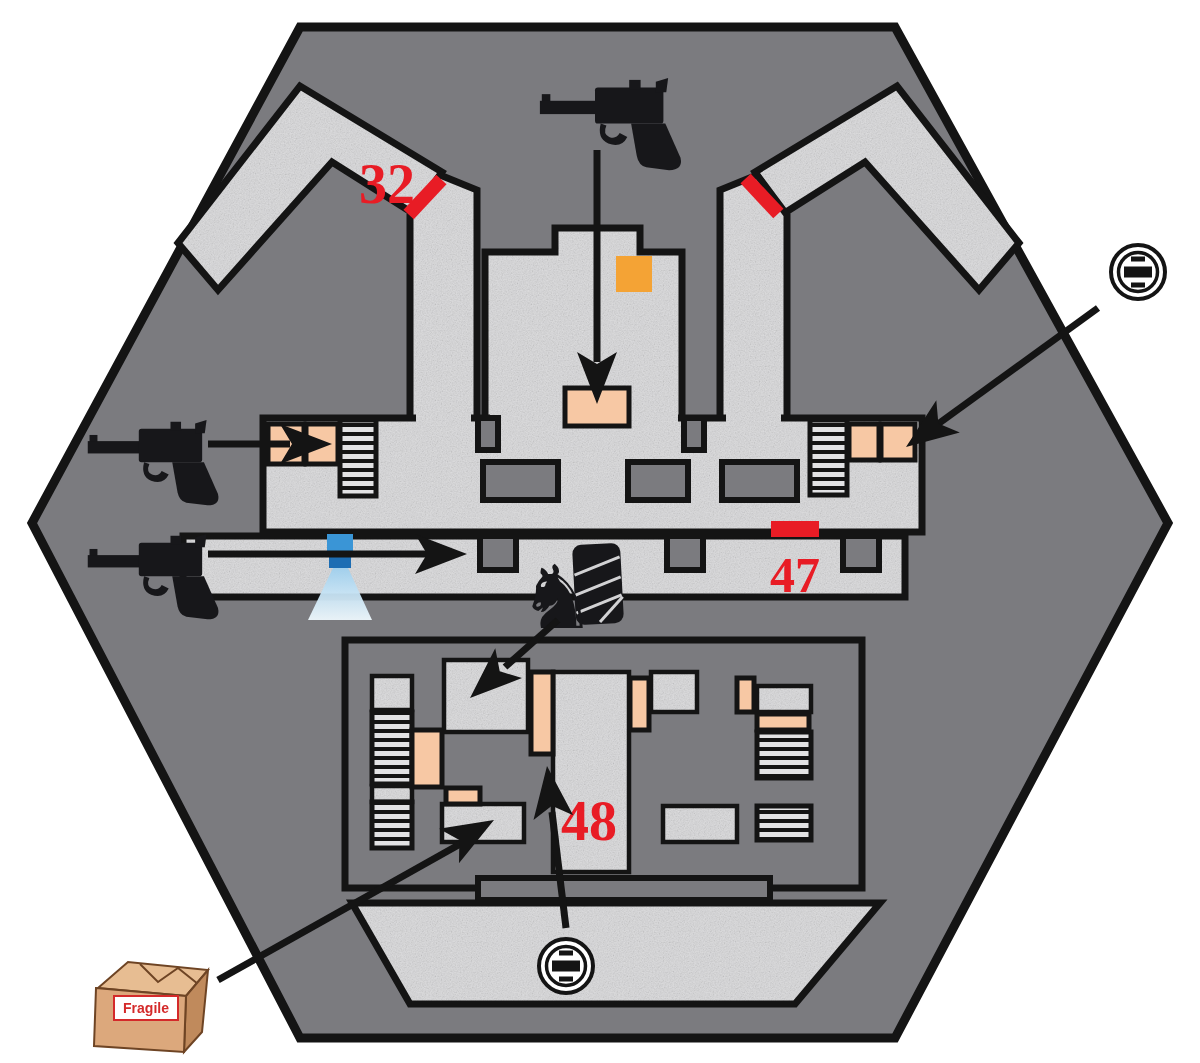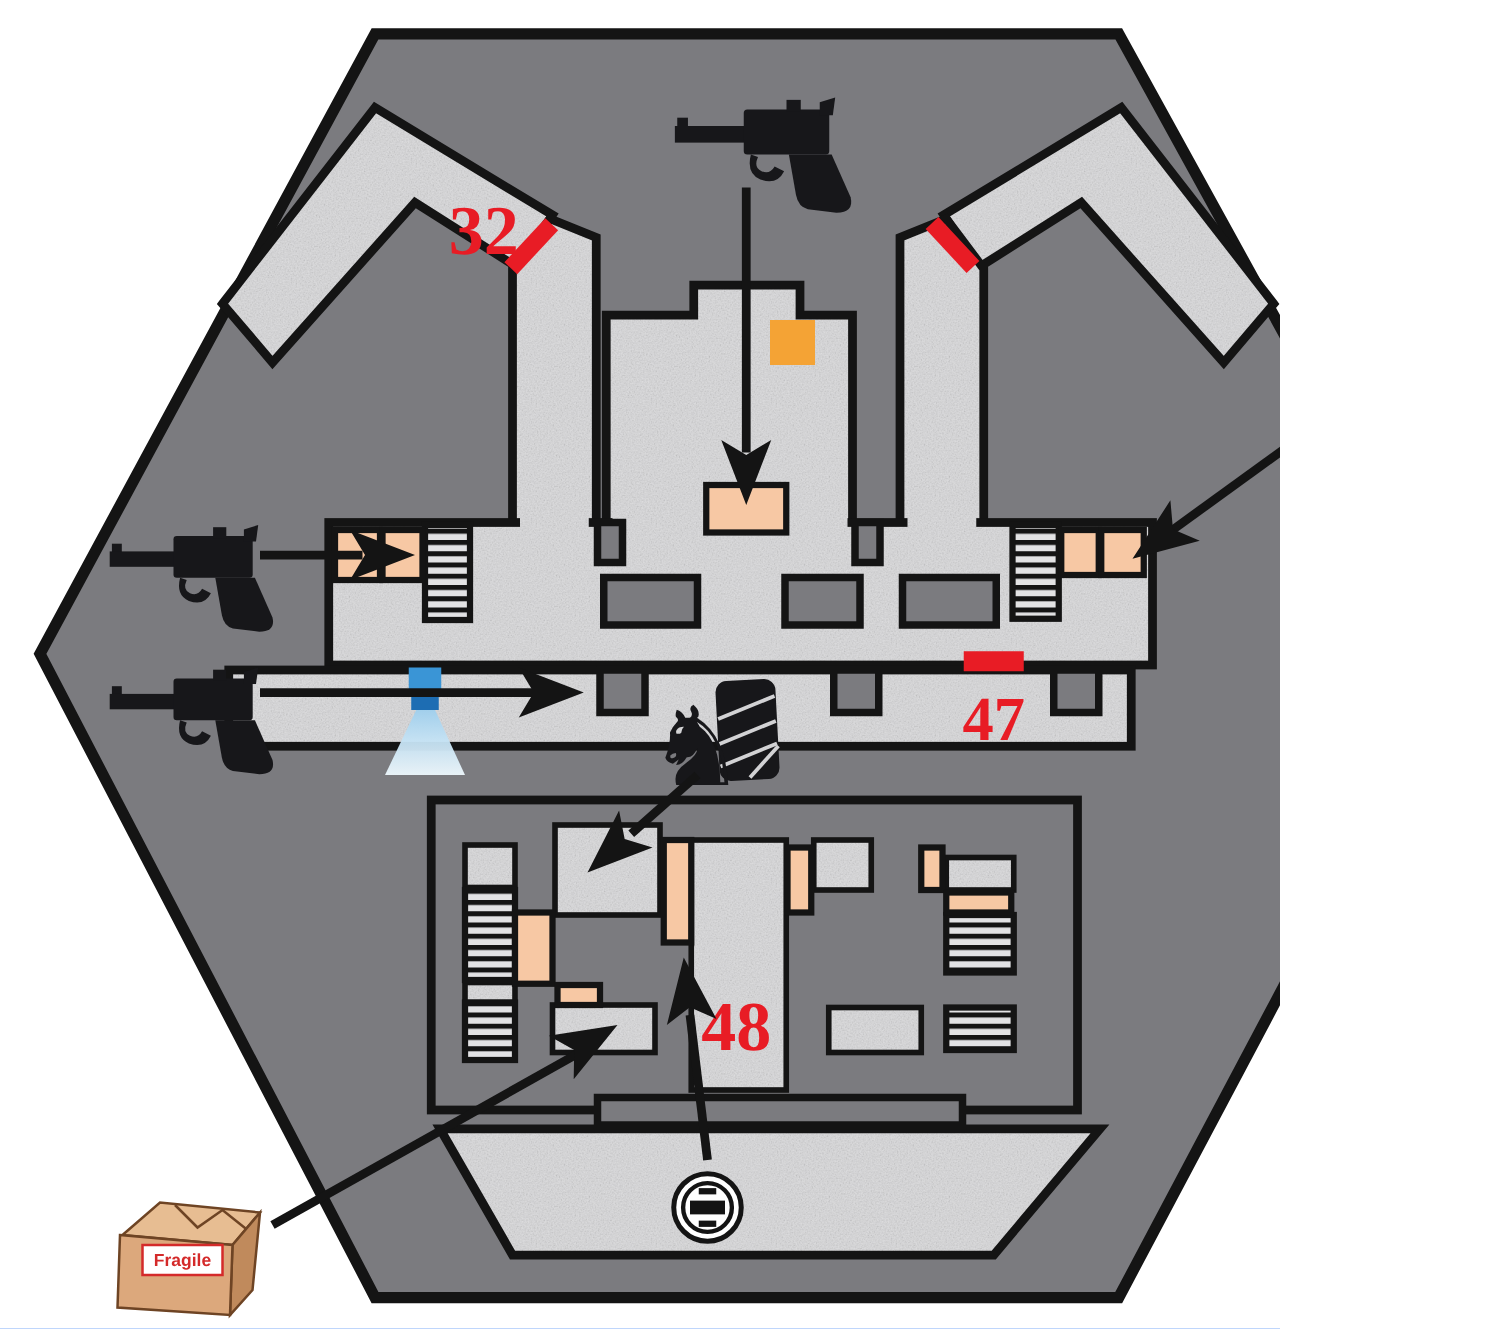--- a/index.html
+++ b/index.html
@@ -1,16 +1,16 @@
 <!DOCTYPE html>
 <html><head>
 <meta charset="utf-8">
 <style>
   html,body{margin:0;padding:0;background:#ffffff;}
-  .stage{position:relative;width:1024px;height:1063px;background:#3b82f6;overflow:hidden;}
+  .stage{position:relative;width:1200px;height:1063px;background:#eab308;overflow:hidden;}
   svg{position:absolute;left:0;top:0;}
   text{user-select:none;}
   .redlabel{font-family:"Liberation Serif",serif;font-weight:bold;fill:#e81c25;}
   .crate-label-text{font-family:"Liberation Sans",sans-serif;font-weight:bold;fill:#d42a2a;}
   .knight{font-family:"DejaVu Sans",sans-serif;fill:#17171a;}
 </style>
 </head>
 <body>
 
 <div class="stage">

